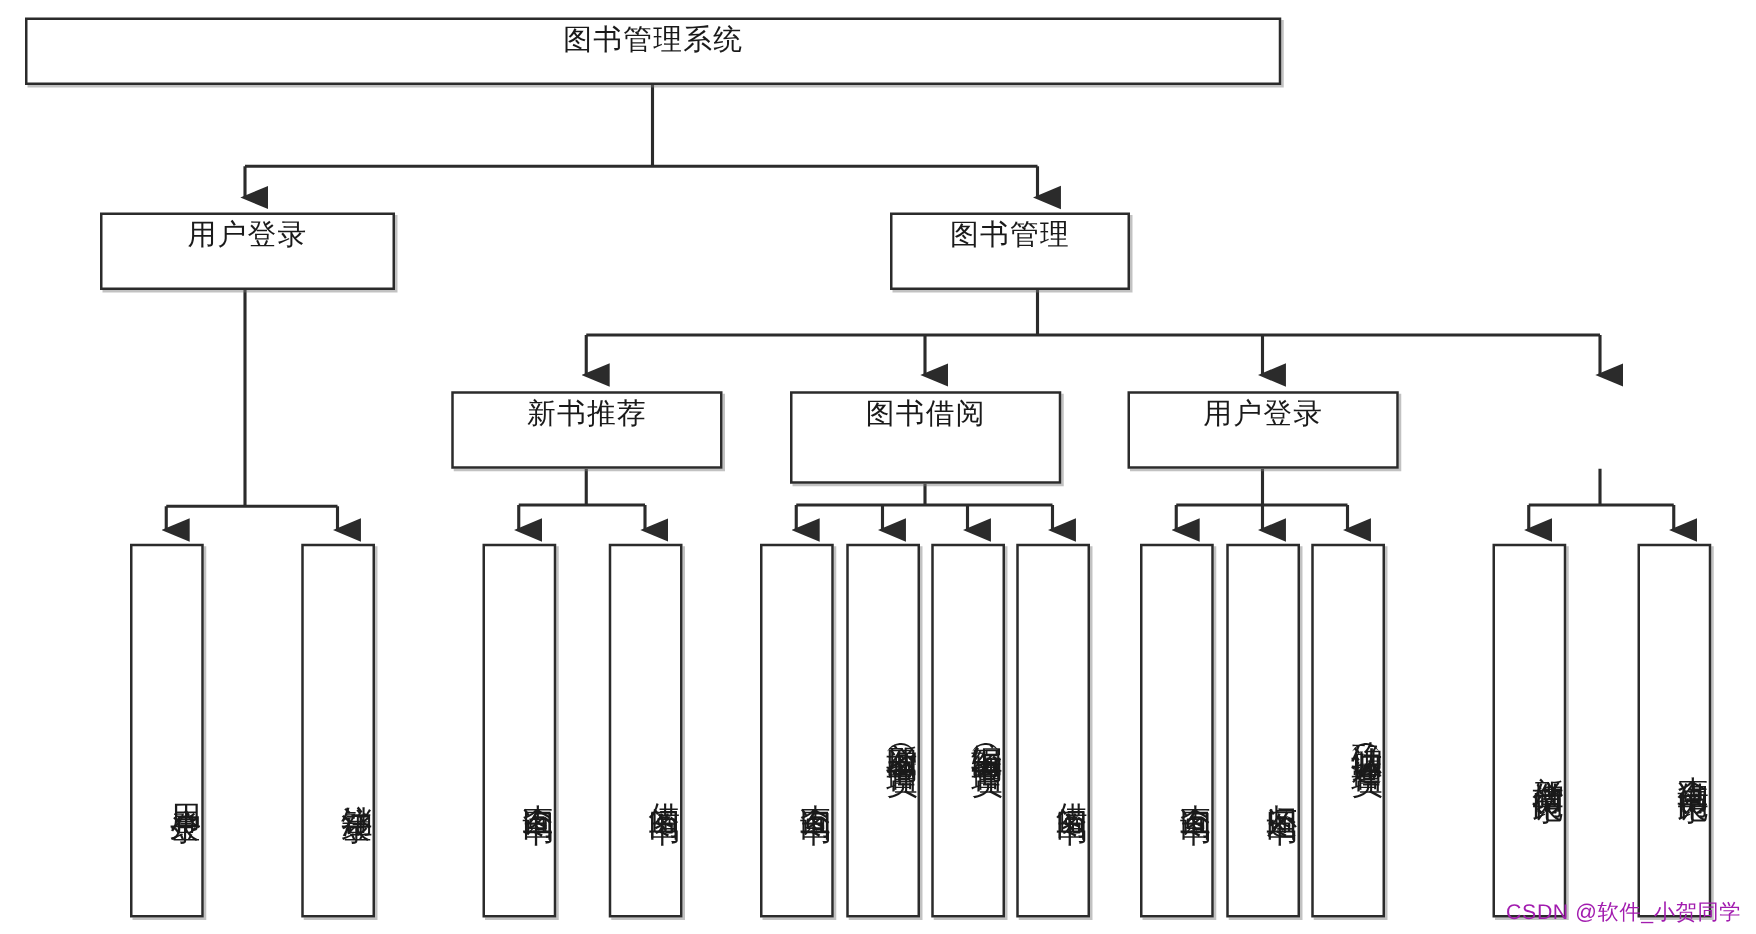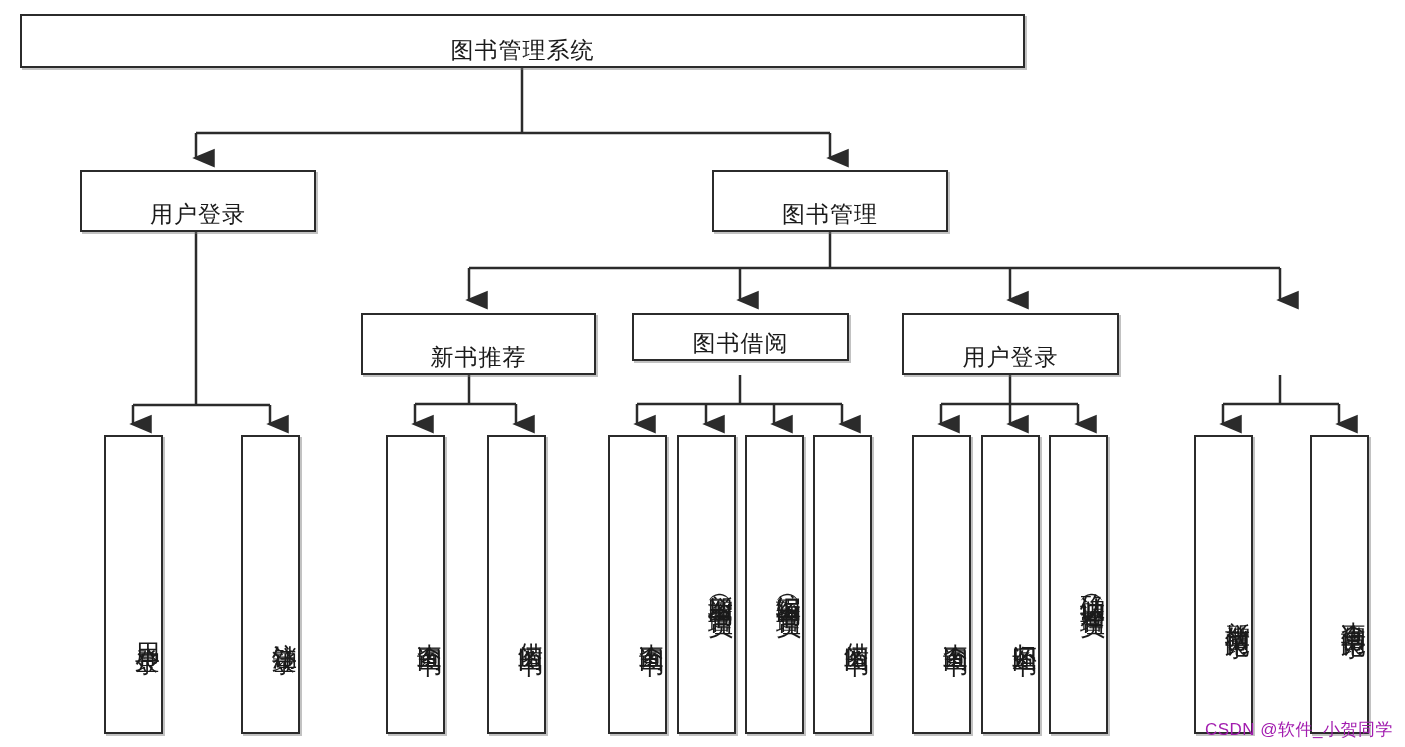--- a/index.html
+++ b/index.html
@@ -23,21 +23,21 @@
     top: 0;
     width: 1405px;
     height: 747px;
   }
   .node {
     position: absolute;
     box-sizing: border-box;
     background: #ffffff;
     border: 2px solid #2b2b2b;
     display: flex;
-    align-items: flex-end;
+    align-items: flex-start;
     justify-content: center;
     color: #1a1a1a;
     box-shadow: 2px 2px 0 0 rgba(120,120,120,0.45);
   }
   .node.horiz {
     font-size: 23px;
     letter-spacing: 1px;
   }
   .node.vert {
     writing-mode: vertical-rl;
@@ -122,28 +122,28 @@
     </g>
   </svg>
 
   <div class="node horiz" style="left:20px; top:14px; width:1005px; height:54px;">
     <span class="node-label">图书管理系统</span>
   </div>
 
   <div class="node horiz" style="left:80px; top:170px; width:236px; height:62px;">
     <span class="node-label">用户登录</span>
   </div>
-  <div class="node horiz" style="left:712px; top:170px; width:236px; height:62px;">
+  <div class="node horiz" style="left:712px; top:170px; width:192px; height:62px;">
     <span class="node-label">图书管理</span>
   </div>
 
-  <div class="node horiz" style="left:361px; top:313px; width:235px; height:62px;">
+  <div class="node horiz" style="left:361px; top:313px; width:217px; height:62px;">
     <span class="node-label">新书推荐</span>
   </div>
-  <div class="node horiz" style="left:632px; top:313px; width:217px; height:48px;">
+  <div class="node horiz" style="left:632px; top:313px; width:217px; height:74px;">
     <span class="node-label">图书借阅</span>
   </div>
   <div class="node horiz" style="left:902px; top:313px; width:217px; height:62px;">
     <span class="node-label">用户登录</span>
   </div>
 
   <div class="node vert" style="left:104px; top:435px; width:59px; height:299px; padding-top:88px;">
     <span class="node-label">用户登录</span>
   </div>
   <div class="node vert" style="left:241px; top:435px; width:59px; height:299px; padding-top:88px;">

